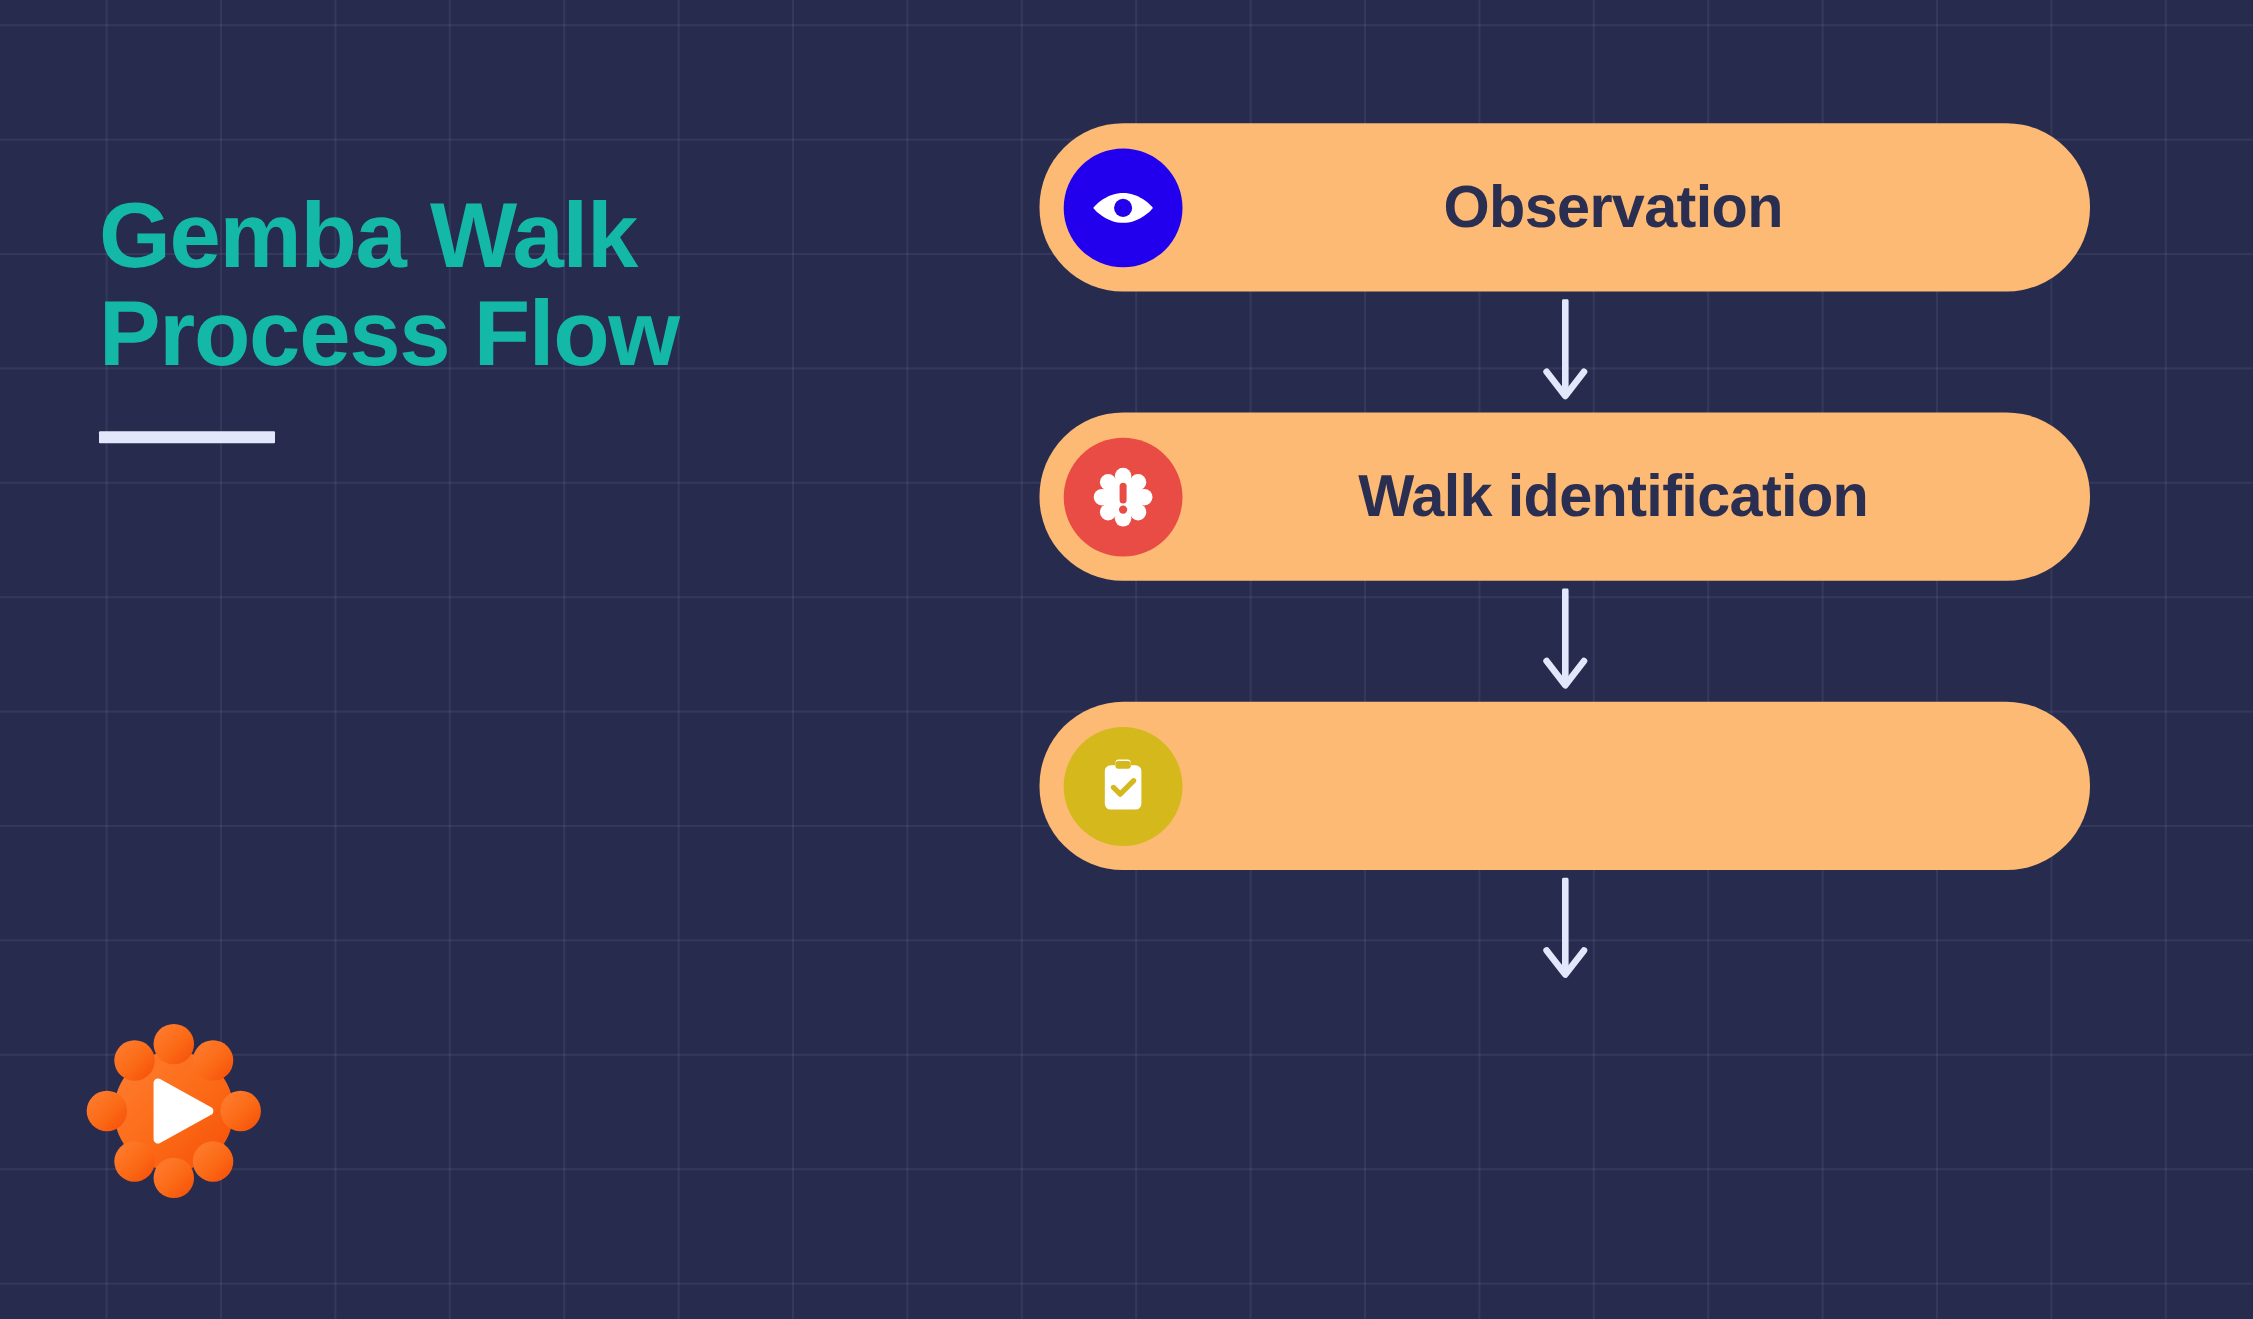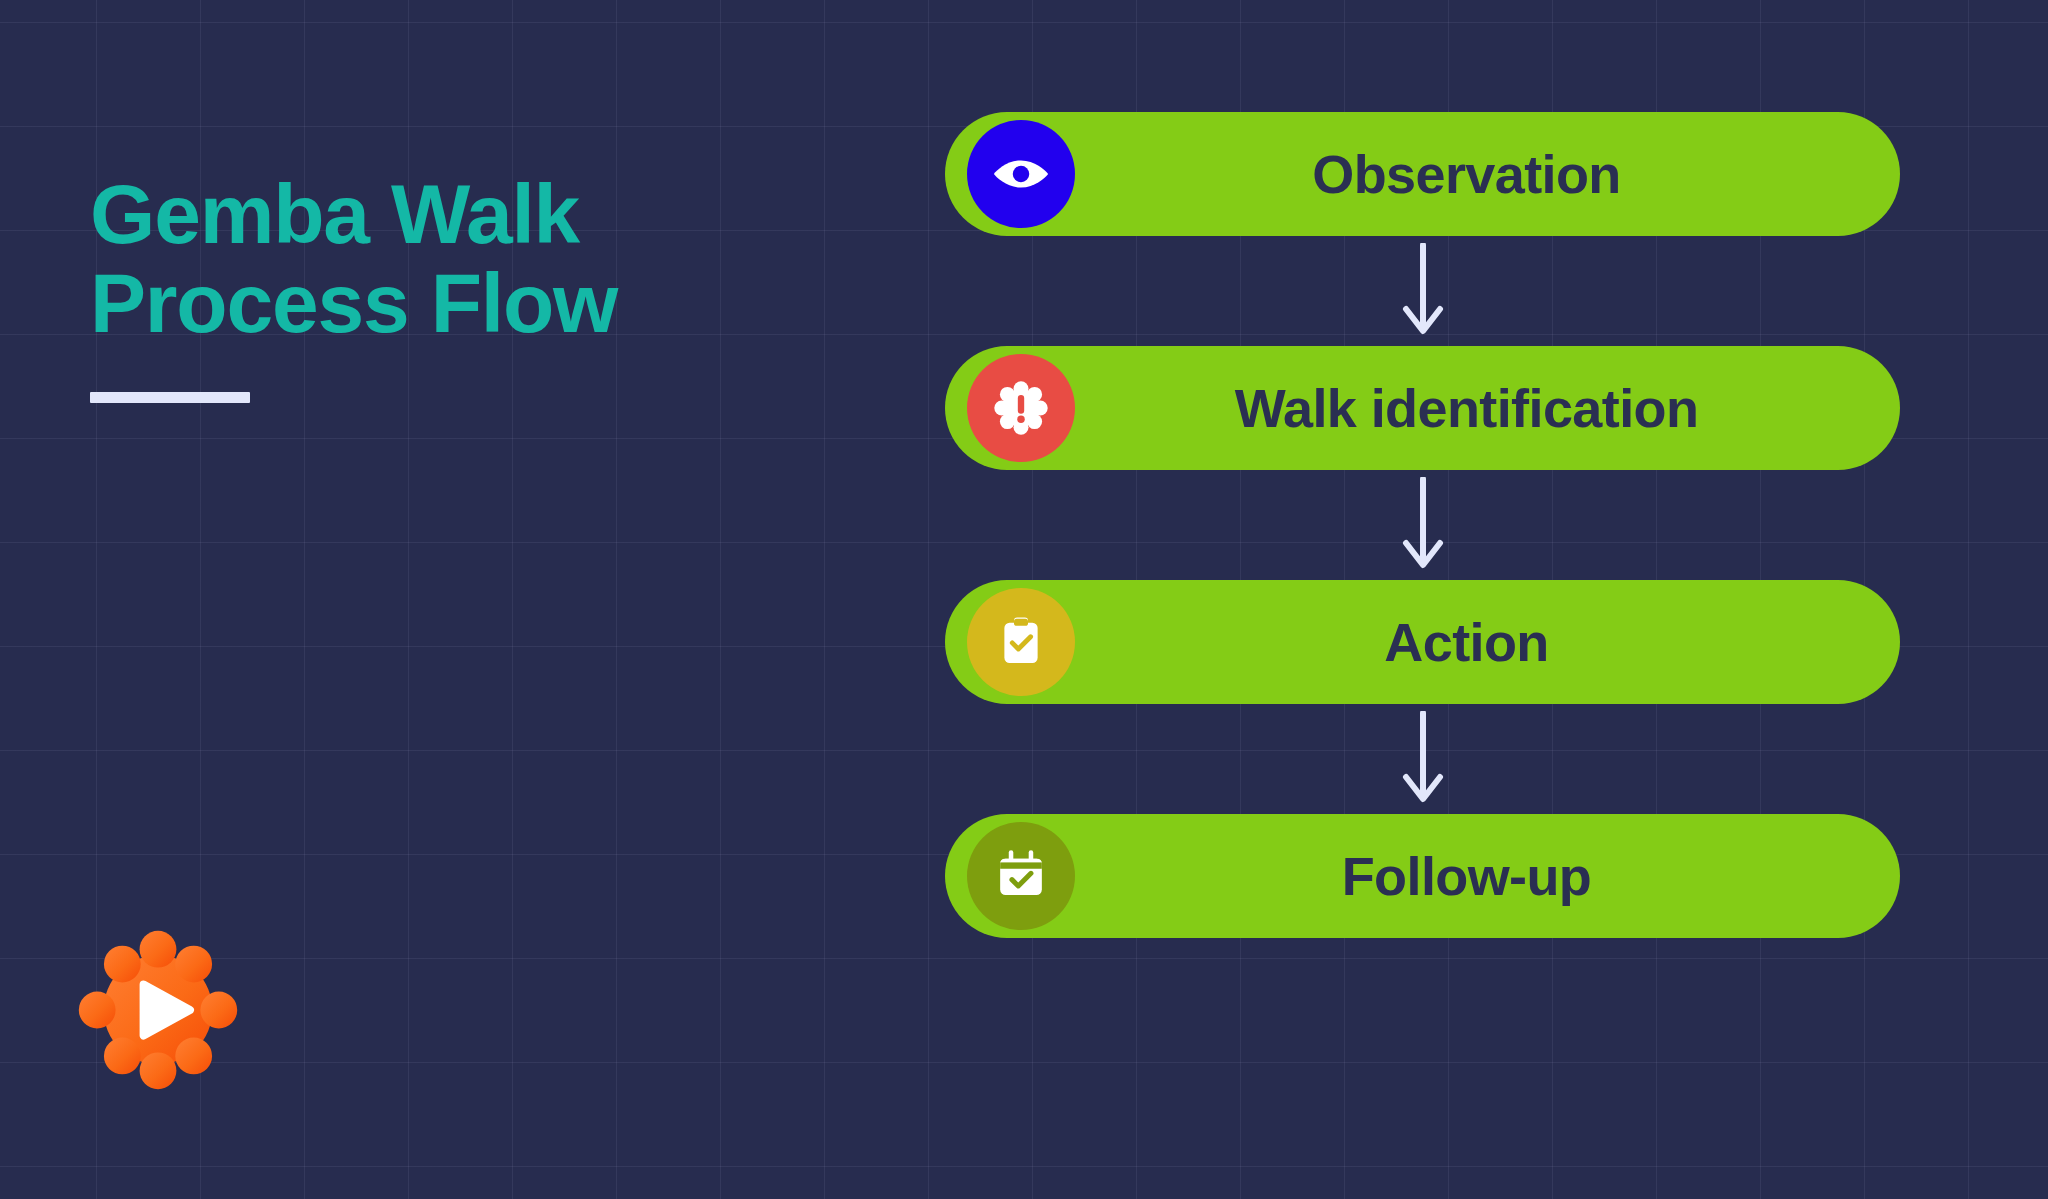--- a/index.html
+++ b/index.html
@@ -75,22 +75,22 @@
   #flow {
     position: absolute;
     left: 945px;
     top: 112px;
     width: 955px;
   }
 
   .flow-step {
     position: relative;
     width: 955px;
-    height: 124px;
-    background: #84cc16;
+    height: 153px;
+    background: #fdba74;
     border-radius: 76px;
     display: flex;
     align-items: center;
     box-sizing: border-box;
   }
 
   .step-icon-wrap {
     position: absolute;
     left: 22px;
     top: 50%;
@@ -216,38 +216,24 @@
 
     <div class="flow-step">
       <span class="step-icon-wrap" style="background:#d4b81c;">
         <svg width="56" height="56" viewBox="0 0 64 64" xmlns="http://www.w3.org/2000/svg">
           <rect x="13" y="10" width="38" height="46" rx="6" fill="#ffffff"></rect>
           <rect x="24" y="4" width="16" height="11" rx="3.5" fill="#ffffff"></rect>
           <rect x="24" y="5.5" width="16" height="8" rx="3" fill="#d4b81c"></rect>
           <polyline points="22,33 29,40 43,26" fill="none" stroke="#d4b81c" stroke-width="5.5" stroke-linecap="round" stroke-linejoin="round"></polyline>
         </svg>
       </span>
-      <div class="step-label">Action</div>
     </div>
 
     <div class="flow-arrow">
       <svg width="44" height="96" viewBox="0 0 44 96" xmlns="http://www.w3.org/2000/svg">
         <line x1="22" y1="2" x2="22" y2="86" stroke="#e2e7fb" stroke-width="6" stroke-linecap="round"></line>
         <polyline points="5,66 22,88 39,66" fill="none" stroke="#e2e7fb" stroke-width="6" stroke-linecap="round" stroke-linejoin="round"></polyline>
       </svg>
     </div>
 
-    <div class="flow-step">
-      <span class="step-icon-wrap" style="background:#7e9e0e;">
-        <svg width="58" height="58" viewBox="0 0 64 64" xmlns="http://www.w3.org/2000/svg">
-          <rect x="9" y="13" width="46" height="40" rx="6" fill="#ffffff"></rect>
-          <rect x="9" y="13" width="46" height="11" rx="5" fill="#ffffff"></rect>
-          <line x1="21" y1="6" x2="21" y2="18" stroke="#ffffff" stroke-width="5" stroke-linecap="round"></line>
-          <line x1="43" y1="6" x2="43" y2="18" stroke="#ffffff" stroke-width="5" stroke-linecap="round"></line>
-          <rect x="9" y="17" width="46" height="7" fill="#7e9e0e"></rect>
-          <polyline points="22,36 29,43 43,29" fill="none" stroke="#7e9e0e" stroke-width="5.5" stroke-linecap="round" stroke-linejoin="round"></polyline>
-        </svg>
-      </span>
-      <div class="step-label">Follow-up</div>
-    </div>
 
   </div>
 </div>
 
 </body></html>

